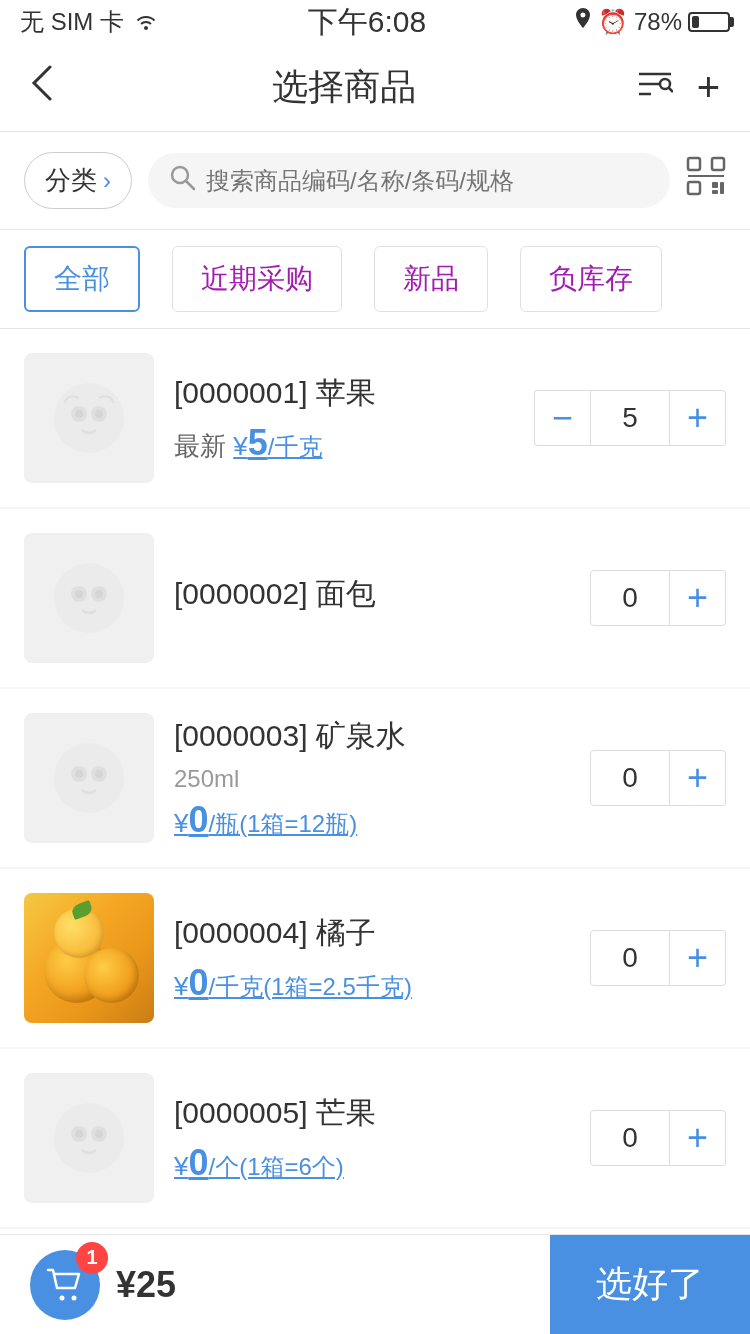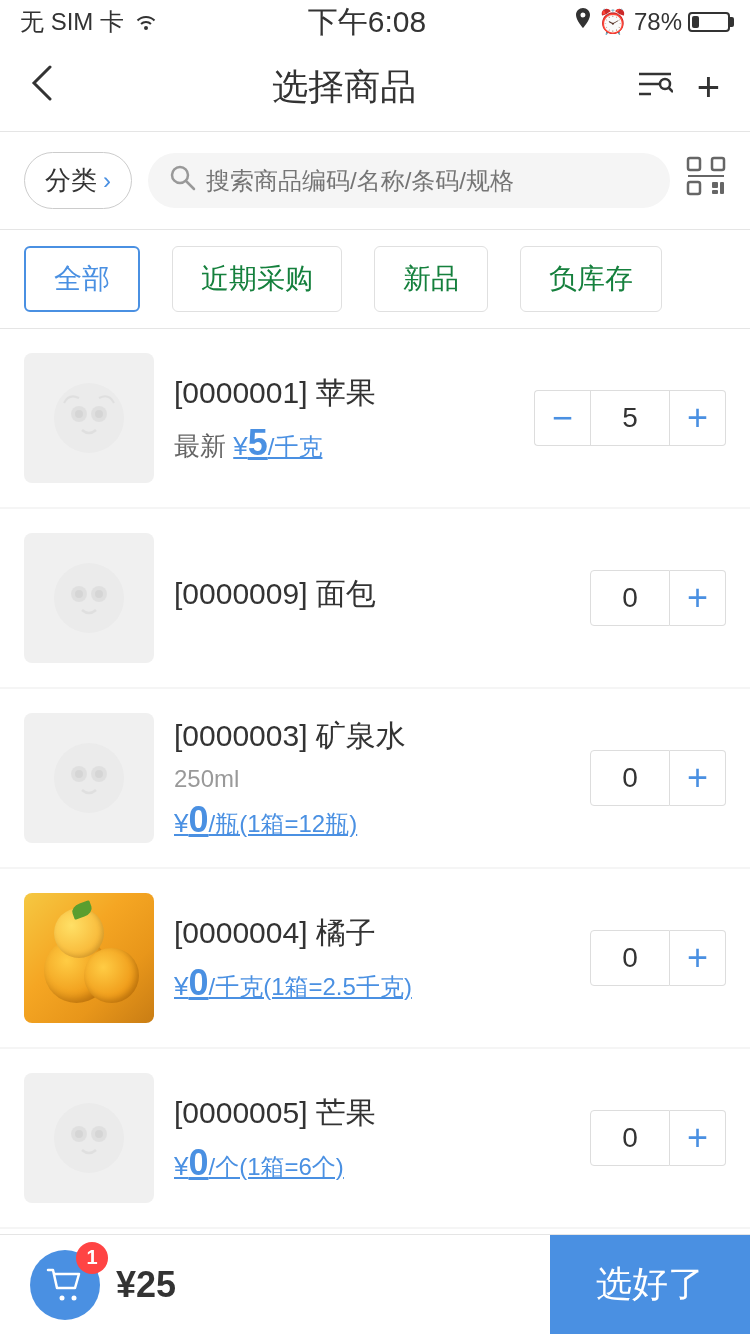--- a/index.html
+++ b/index.html
@@ -98,21 +98,21 @@
       padding: 16px 24px;
       gap: 32px;
       border-bottom: 1px solid #e5e5e5;
     }
     .tab-btn {
       padding: 12px 28px;
       border-radius: 6px;
       font-size: 28px;
       border: 1px solid #e0e0e0;
       background: #fff;
-      color: #15803d;
+      color: #a21caf;
       cursor: pointer;
     }
     .tab-btn.active {
       border: 2px solid #4a90e2;
       color: #4a90e2;
       font-weight: 500;
     }
 
     
     .product-list {
@@ -415,21 +415,21 @@
       <svg class="owl-logo" viewBox="0 0 80 80" fill="none">
         <circle cx="40" cy="40" r="35" fill="#e0e0e0"></circle>
         <circle cx="30" cy="36" r="8" fill="#bbb"></circle>
         <circle cx="50" cy="36" r="8" fill="#bbb"></circle>
         <circle cx="30" cy="36" r="4" fill="#999"></circle>
         <circle cx="50" cy="36" r="4" fill="#999"></circle>
         <path d="M33 52 Q40 58 47 52" stroke="#bbb" stroke-width="2.5" fill="none"></path>
       </svg>
     </div>
     <div class="product-info">
-      <div class="product-name">[0000009] 面包</div>
+      <div class="product-name">[0000002] 面包</div>
     </div>
     <div class="quantity-control">
       <input class="qty-input-only" type="text" value="0" style="">
       <button class="qty-btn plus">+</button>
     </div>
   </div>
 
   <div class="product-item">
     <div class="product-image placeholder">
       <svg class="owl-logo" viewBox="0 0 80 80" fill="none">

